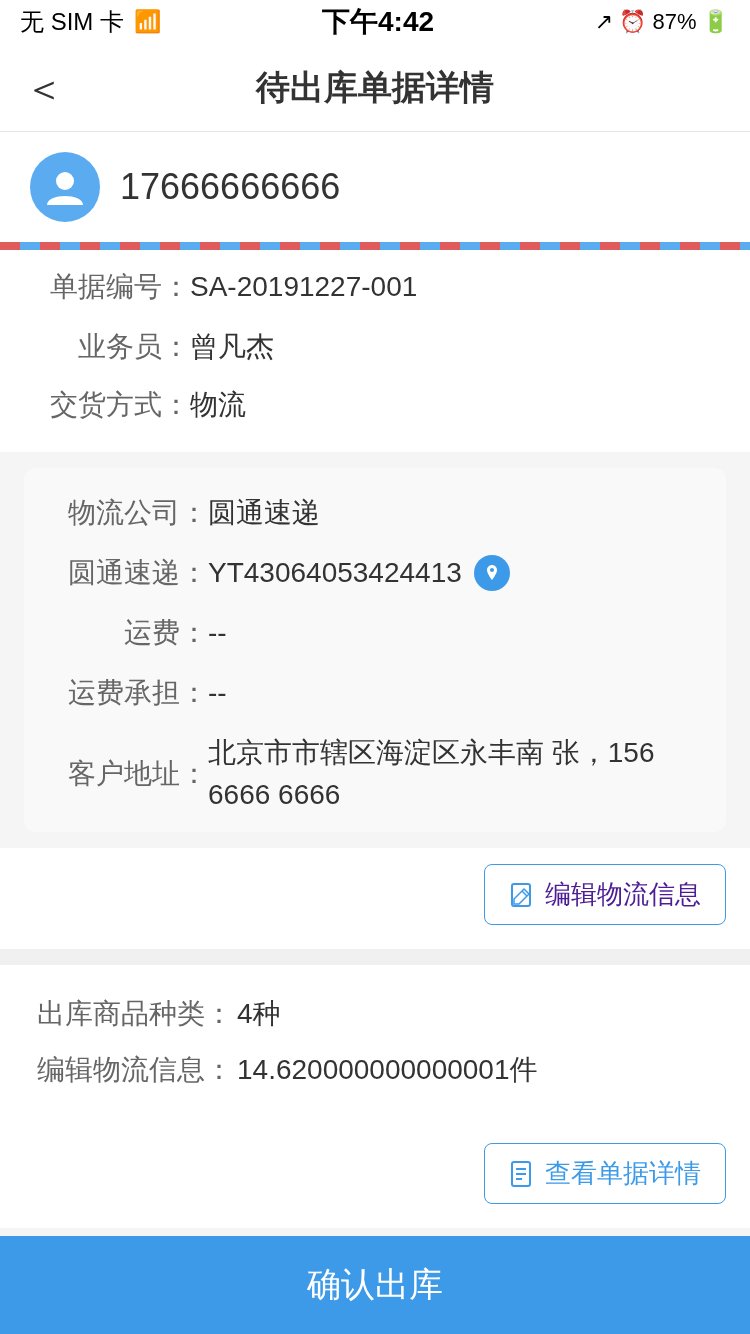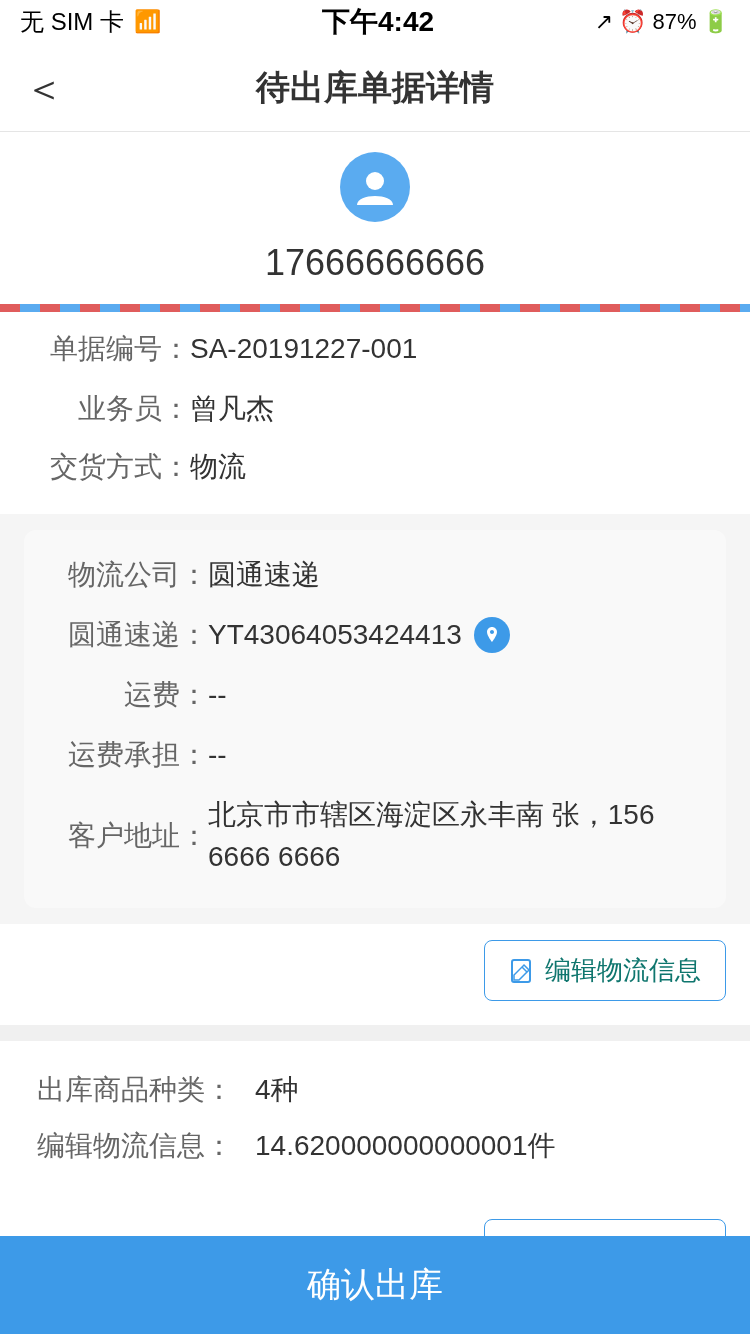--- a/index.html
+++ b/index.html
@@ -61,21 +61,20 @@
       background: #f5f5f5;
     }
 
     
     .customer-section {
       background: #fff;
       padding: 20px 30px;
       display: flex;
       align-items: center;
       gap: 20px;
-      flex-direction: column;
     }
     .customer-avatar {
       width: 70px;
       height: 70px;
       border-radius: 35px;
       background: #5aabf0;
       display: flex;
       align-items: center;
       justify-content: center;
       flex-shrink: 0;
@@ -130,21 +129,21 @@
       margin: 16px 24px;
       padding: 24px 24px 16px;
     }
     .logistics-row {
       display: flex;
       align-items: center;
       margin-bottom: 18px;
       font-size: 28px;
       line-height: 1.5;
     }
-    .logistics-row:last-child { margin-bottom: 14px; }
+    .logistics-row:last-child { margin-bottom: 0; }
     .logistics-label {
       color: #666;
       min-width: 160px;
       text-align: right;
       flex-shrink: 0;
     }
     .logistics-value {
       color: #333;
       flex: 1;
       display: flex;
@@ -174,21 +173,21 @@
       padding: 16px 24px 24px;
       background: #fff;
     }
     .edit-btn {
       display: flex;
       align-items: center;
       gap: 8px;
       border: 1px solid #3d9ae8;
       border-radius: 8px;
       padding: 12px 24px;
-      color: #0f766e;
+      color: #4c1d95;
       font-size: 26px;
       background: #fff;
       cursor: pointer;
     }
 
     .section-divider {
       height: 16px;
       background: #f0f0f0;
     }
 
@@ -204,21 +203,20 @@
       font-size: 28px;
     }
     .goods-label {
       color: #666;
       min-width: 200px;
       flex-shrink: 0;
       margin-left: 7px;
     }
     .goods-value {
       color: #333;
-      margin-left: 18px;
     }
 
     
     .detail-action-row {
       display: flex;
       justify-content: flex-end;
       padding: 16px 24px 24px;
       background: #fff;
     }
     .detail-btn {

